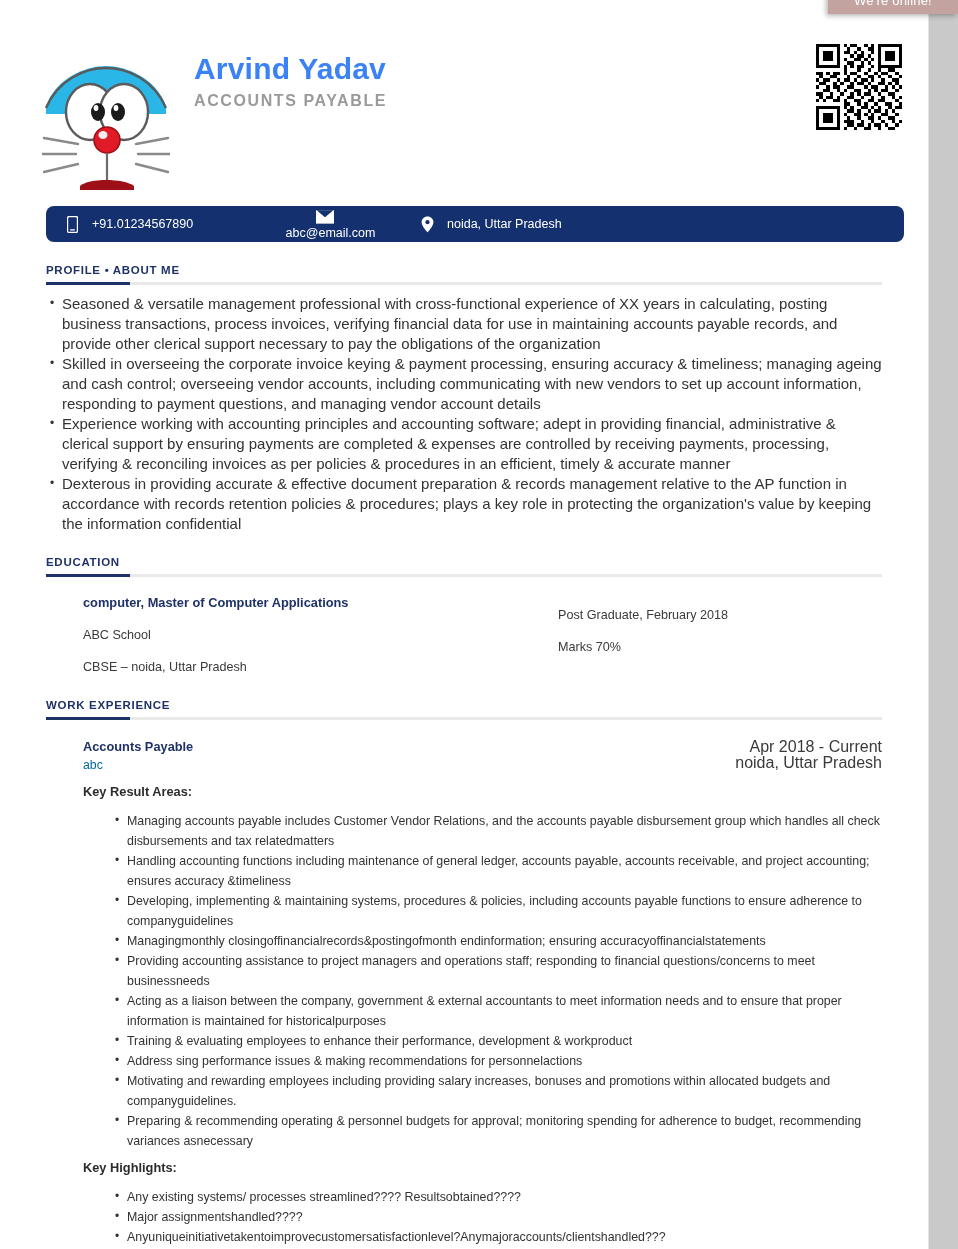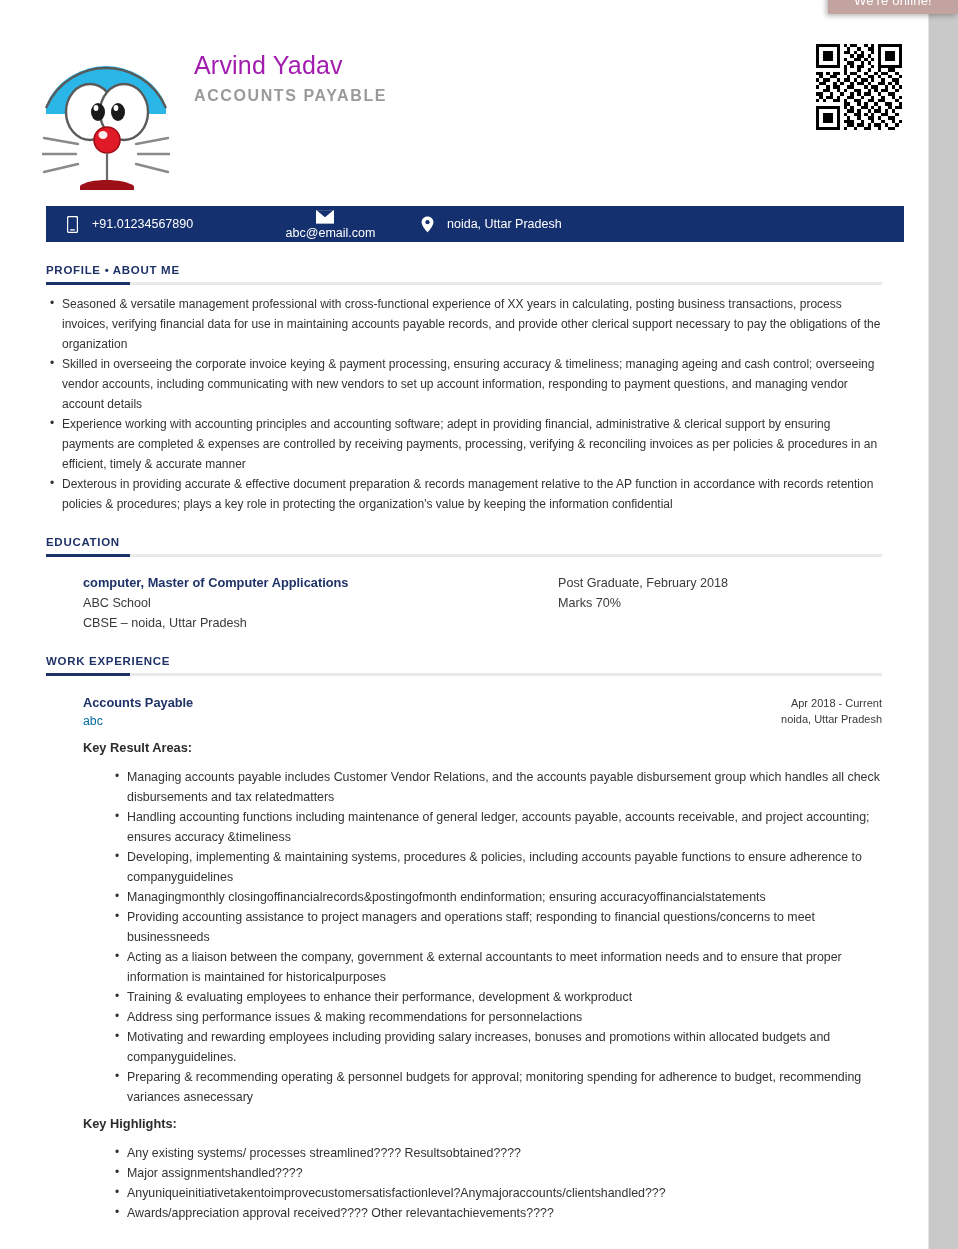--- a/index.html
+++ b/index.html
@@ -58,23 +58,23 @@
     height: 128px;
   }
   .avatar svg { display: block; width: 100%; height: 100%; }
 
   .name-block {
     position: absolute;
     left: 194px;
     top: 52px;
   }
   .name {
-    font-size: 25px;
-    font-weight: normal;
-    color: #a21caf;
+    font-size: 30px;
+    font-weight: bold;
+    color: #3b82f6;
     letter-spacing: .2px;
     line-height: 1.1;
   }
   .job-title {
     margin-top: 7px;
     font-size: 16px;
     font-weight: bold;
     letter-spacing: 1.6px;
     color: #9a9a9a;
   }
@@ -94,20 +94,21 @@
     position: absolute;
     left: 46px;
     top: 206px;
     width: 858px;
     height: 36px;
     background: #14306e;
     display: flex;
     align-items: center;
     color: #ffffff;
     font-size: 12.5px;
+    border-radius: 8px;
   }
   .contact-item {
     display: flex;
     align-items: center;
     margin-left: 18px;
     white-space: nowrap;
   }
   .contact-item:nth-child(1) { margin-left: 17px; width: 180px; }
   .contact-item:nth-child(2) { margin-left: 0px; width: 175px; flex-direction: column; }
   .contact-item:nth-child(3) { margin-left: 0px; }
@@ -154,21 +155,21 @@
   }
 
   ul.bullets {
     list-style: none;
     margin: 9px 0 0 0;
     padding: 0;
   }
   ul.bullets > li {
     position: relative;
     padding-left: 16px;
-    font-size: 12px;
+    font-size: 15px;
     line-height: 20px;
     color: #333333;
     margin-bottom: 0px;
   }
   ul.bullets > li::before {
     content: "•";
     position: absolute;
     left: 4px;
     top: -1px;
     color: #333333;
@@ -186,20 +187,21 @@
   .edu-degree {
     font-size: 12.8px;
     font-weight: bold;
     color: #1f3268;
     line-height: 20px;
   }
   .edu-line {
     font-size: 12.6px;
     color: #3a3a3a;
     line-height: 20px;
+    margin-top: 12px;
   }
 
   
   .job {
     margin-top: 17px;
     padding-left: 37px;
     position: relative;
   }
   .job-head {
     display: flex;
@@ -213,21 +215,21 @@
     color: #1f3268;
     line-height: 19px;
   }
   .job-company {
     font-size: 12.3px;
     color: #0369a1;
     line-height: 19px;
   }
   .job-right {
     text-align: right;
-    font-size: 11px;
+    font-size: 16px;
     color: #3a3a3a;
     line-height: 16px;
     padding-top: 2px;
   }
   .job-sublabel {
     font-size: 12.8px;
     font-weight: bold;
     color: #2c2c2c;
     margin-top: 7px;
     line-height: 20px;

